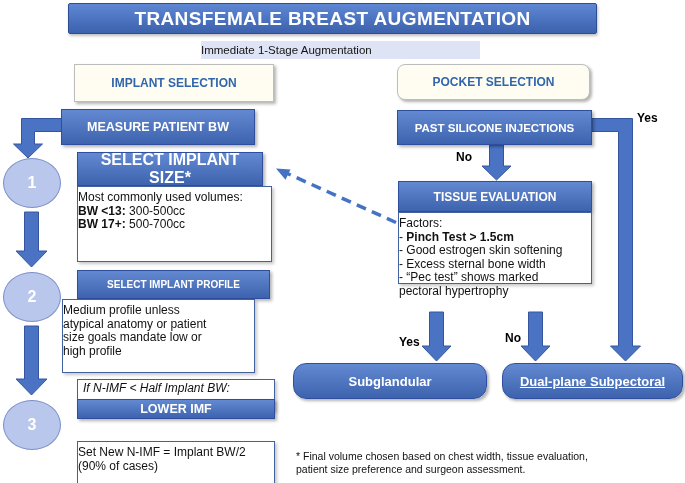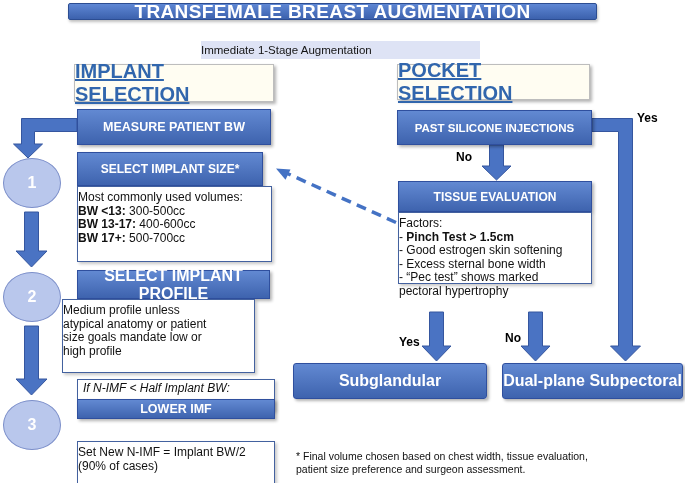--- a/index.html
+++ b/index.html
@@ -4,59 +4,59 @@
 <style>
   html,body { margin:0; padding:0; background:#ffffff; }
   .stage {
     position:relative; width:685px; height:483px; background:#ffffff;
     font-family:"Liberation Sans", sans-serif; overflow:hidden;
   }
   .abs { position:absolute; box-sizing:border-box; }
 
   
   .banner {
-    left:68px; top:3px; width:529px; height:17px;
+    left:68px; top:3px; width:529px; height:31px;
     background:linear-gradient(180deg,#5e87d4 0%,#3c61ad 100%);
     border:1px solid #2c4d92; border-radius:2px;
     color:#ffffff; font-weight:bold; font-size:19px; letter-spacing:.4px;
     display:flex; align-items:center; justify-content:center;
     box-shadow:1px 2px 3px rgba(0,0,0,.25); z-index:2;
   }
   .subbar {
     left:201px; top:41px; width:279px; height:18px;
     background:#dee3f5; color:#141414; font-size:11.5px;
     display:flex; align-items:center; z-index:2;
   }
 
   
   .ivory {
     background:#fffdf2; border:1px solid #bdbdbd;
     box-shadow:2px 2px 3px rgba(0,0,0,.3);
-    color:#3166ad; font-weight:bold; font-size:20px;
-    display:flex; align-items:center; justify-content:center; z-index:2;text-decoration:underline;
+    color:#3166ad; font-weight:bold; font-size:12px;
+    display:flex; align-items:center; justify-content:center; z-index:2;
   }
   #implant-header { left:74px;  top:64px; width:200px; height:38px; }
-  #pocket-header  { left:397px; top:64px; width:193px; height:36px; }
+  #pocket-header  { left:397px; top:64px; width:193px; height:36px;border-radius:8px; }
 
   
   .bluebox {
     background:linear-gradient(180deg,#6289d2 0%,#3e63ae 100%);
     border:1px solid #2f4f9e; color:#ffffff; font-weight:bold;
     display:flex; align-items:center; justify-content:center; text-align:center;
     box-shadow:2px 2px 3px rgba(0,0,0,.3); z-index:2;
   }
-  #measure      { left:77px;  top:109px; width:194px; height:36px; font-size:12.5px; }
-  #size-head    { left:77px;  top:152px; width:186px; height:34px; font-size:12px; }
-  #profile-head { left:77px;  top:270px; width:193px; height:29px; font-size:16px; }
+  #measure      { left:61px;  top:109px; width:194px; height:36px; font-size:12.5px; }
+  #size-head    { left:77px;  top:152px; width:186px; height:34px; font-size:16px; }
+  #profile-head { left:77px;  top:270px; width:193px; height:29px; font-size:10px; }
   #imf-head     { left:77px;  top:399px; width:198px; height:20px; font-size:12.5px; }
   #silicone     { left:397px; top:110px; width:195px; height:35px; font-size:11.5px; }
   #tissue-head  { left:398px; top:181px; width:194px; height:31px; font-size:12px; }
-  .outcome      { border-radius:3px; font-size:16px; }
+  .outcome      { border-radius:13px; font-size:13px; }
   #out-sub      { left:293px; top:363px; width:194px; height:36px; }
-  #out-dual     { left:502px; top:363px; width:181px; height:36px; }
+  #out-dual     { left:502px; top:363px; width:181px; height:36px;text-decoration:underline; }
 
   
   .content {
     background:#ffffff; border:1.4px solid #43619f;
     box-shadow:2px 2px 3px rgba(0,0,0,.22);
     font-size:12px; color:#111111; padding:4px 0; line-height:13.6px; z-index:2;
   }
   #size-body    { left:77px; top:186px; width:195px; height:76px; }
   #profile-body { left:62px; top:299px; width:193px; height:74px; }
   #imf-cond     { left:77px; top:379px; width:198px; height:32px;
@@ -135,24 +135,20 @@
   <div class="abs bluebox" id="size-head">
     <span>SELECT IMPLANT SIZE*</span>
   </div>
   <div class="abs content" id="size-body">
     <div>Most commonly used volumes:</div>
     <div>
       <b>BW &lt;13:</b>
       <span>300-500cc</span>
     </div>
     <div>
-      <b>BW 13-17:</b>
-      <span>400-600cc</span>
-    </div>
-    <div>
       <b>BW 17+:</b>
       <span>500-700cc</span>
     </div>
   </div>
 
   <div class="abs bluebox" id="profile-head">
     <span>SELECT IMPLANT PROFILE</span>
   </div>
   <div class="abs content pre" id="profile-body">Medium profile unless
 atypical anatomy or patient

